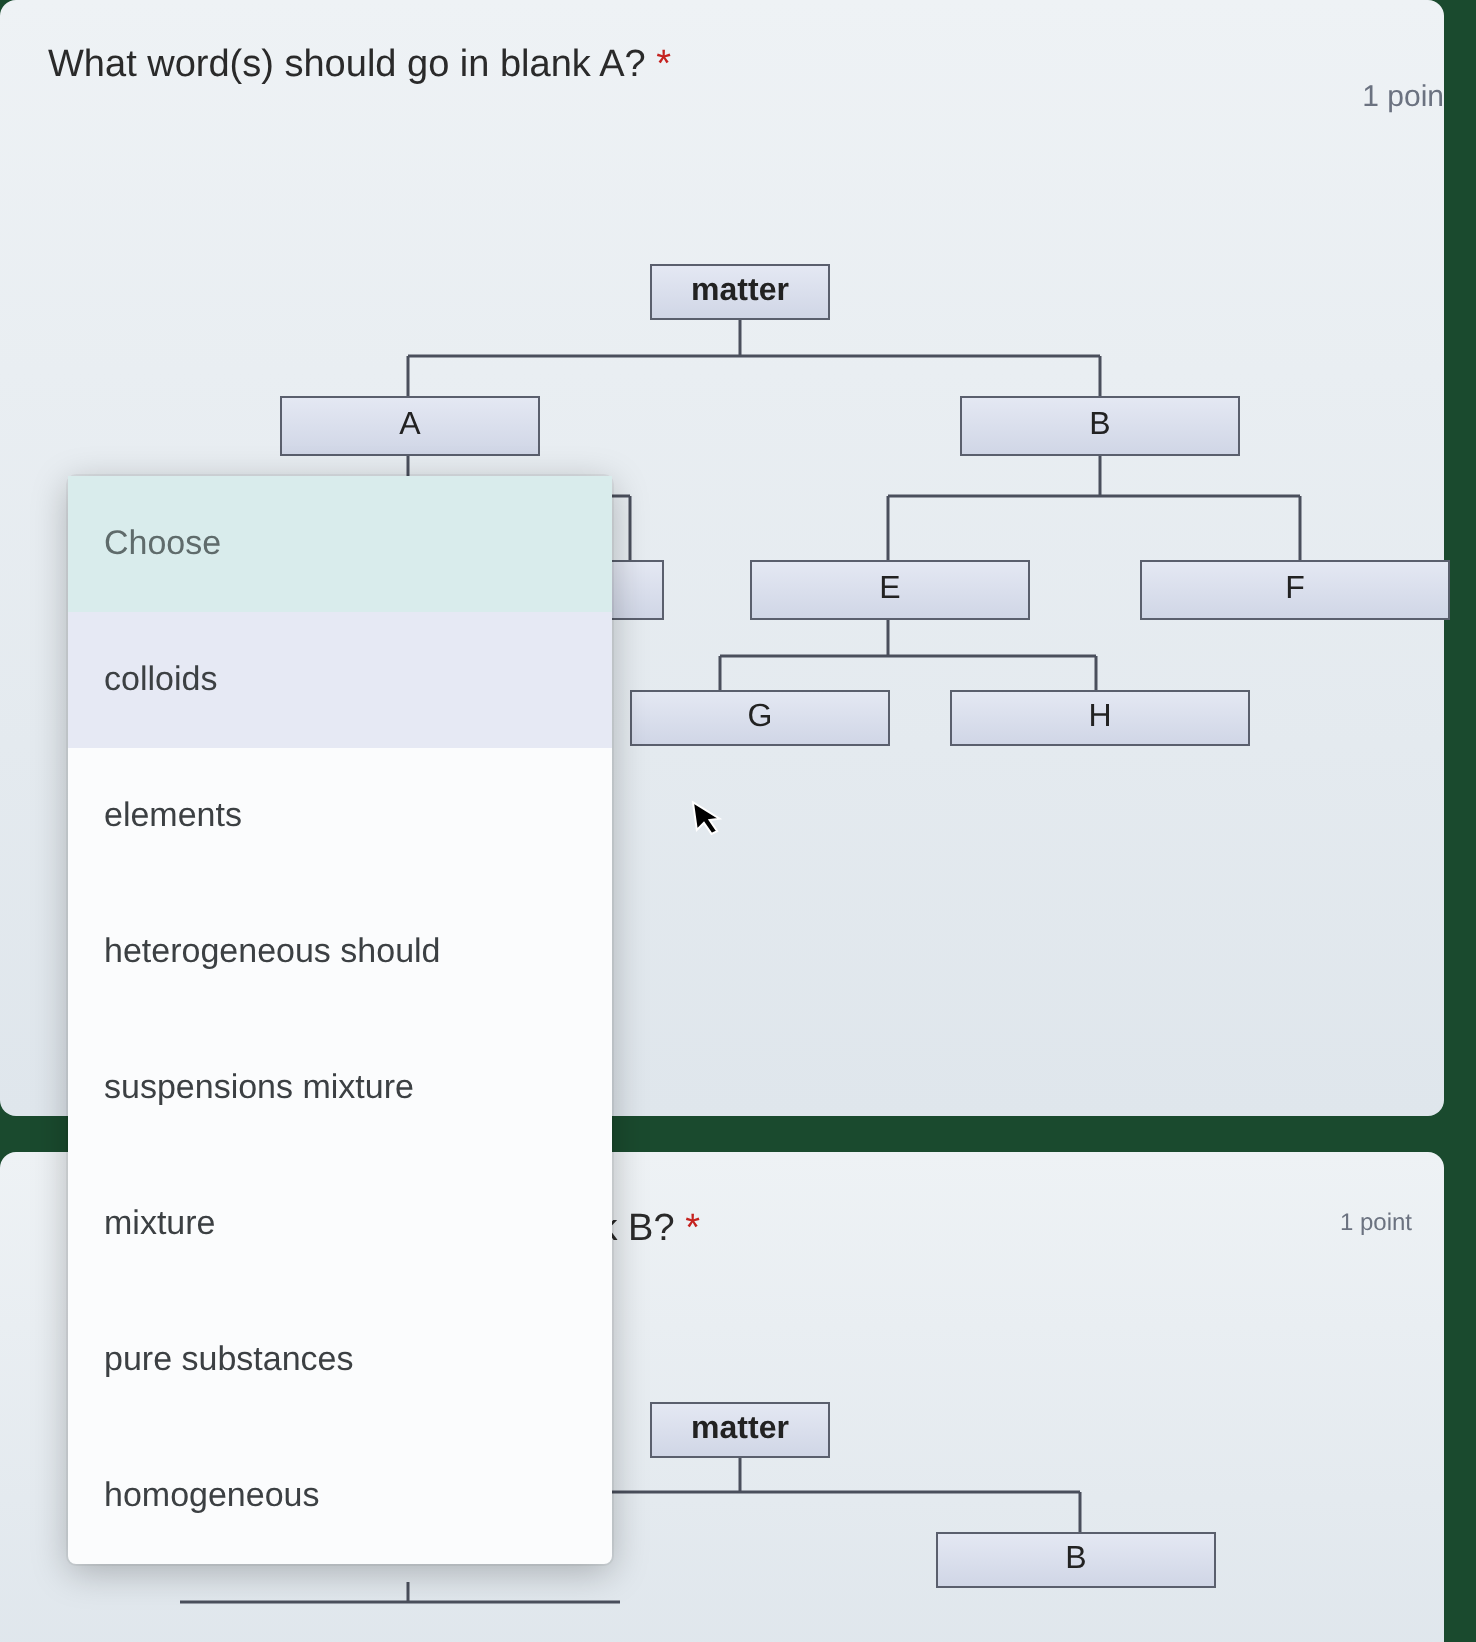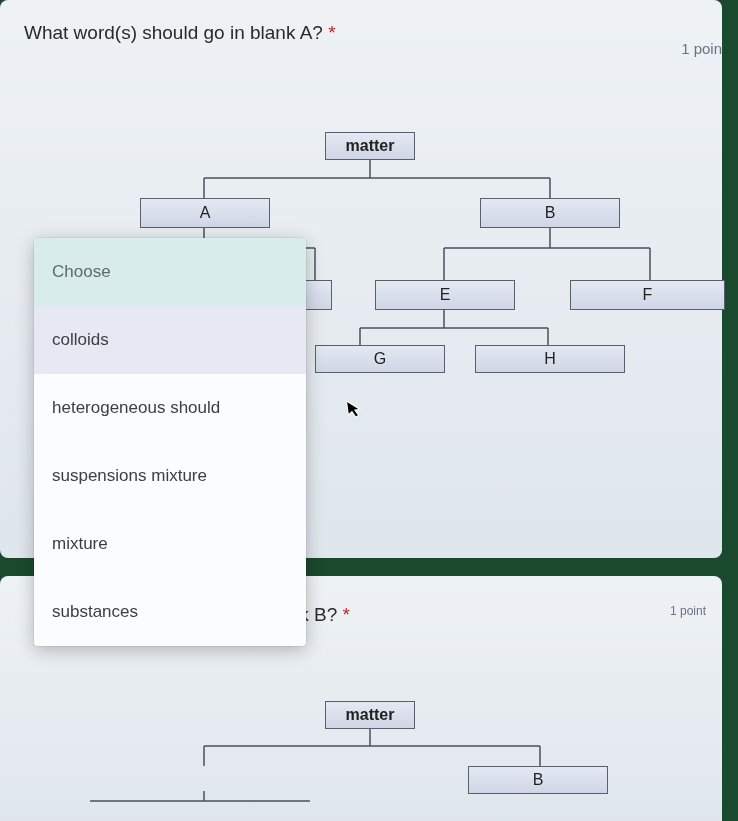--- a/index.html
+++ b/index.html
@@ -166,23 +166,25 @@
       </g>
     </svg>
     <div class="node nodeb" style="left:275px; top:35px; width:90px; height:28px;">matter</div>
     <div class="node" style="left:418px; top:100px; width:140px; height:28px;">B</div>
   </div>
 </div>
 
 <div class="dropdown">
   <div class="dd-item dd-placeholder">Choose</div>
   <div class="dd-item dd-hover">colloids</div>
+  <div class="dd-item">elements</div>
   <div class="dd-item">heterogeneous should</div>
   <div class="dd-item">suspensions mixture</div>
   <div class="dd-item">mixture</div>
-  <div class="dd-item">substances</div>
+  <div class="dd-item">pure substances</div>
+  <div class="dd-item">homogeneous</div>
 </div>
 
 <div class="cursor">
   <svg width="16" height="20" viewBox="0 0 16 20">
     <path d="M1 1 L1 15 L5 12 L8 18 L11 17 L8 11 L13 11 Z" fill="#000" stroke="#fff" stroke-width="1"></path>
   </svg>
 </div>
 
 </body></html>

